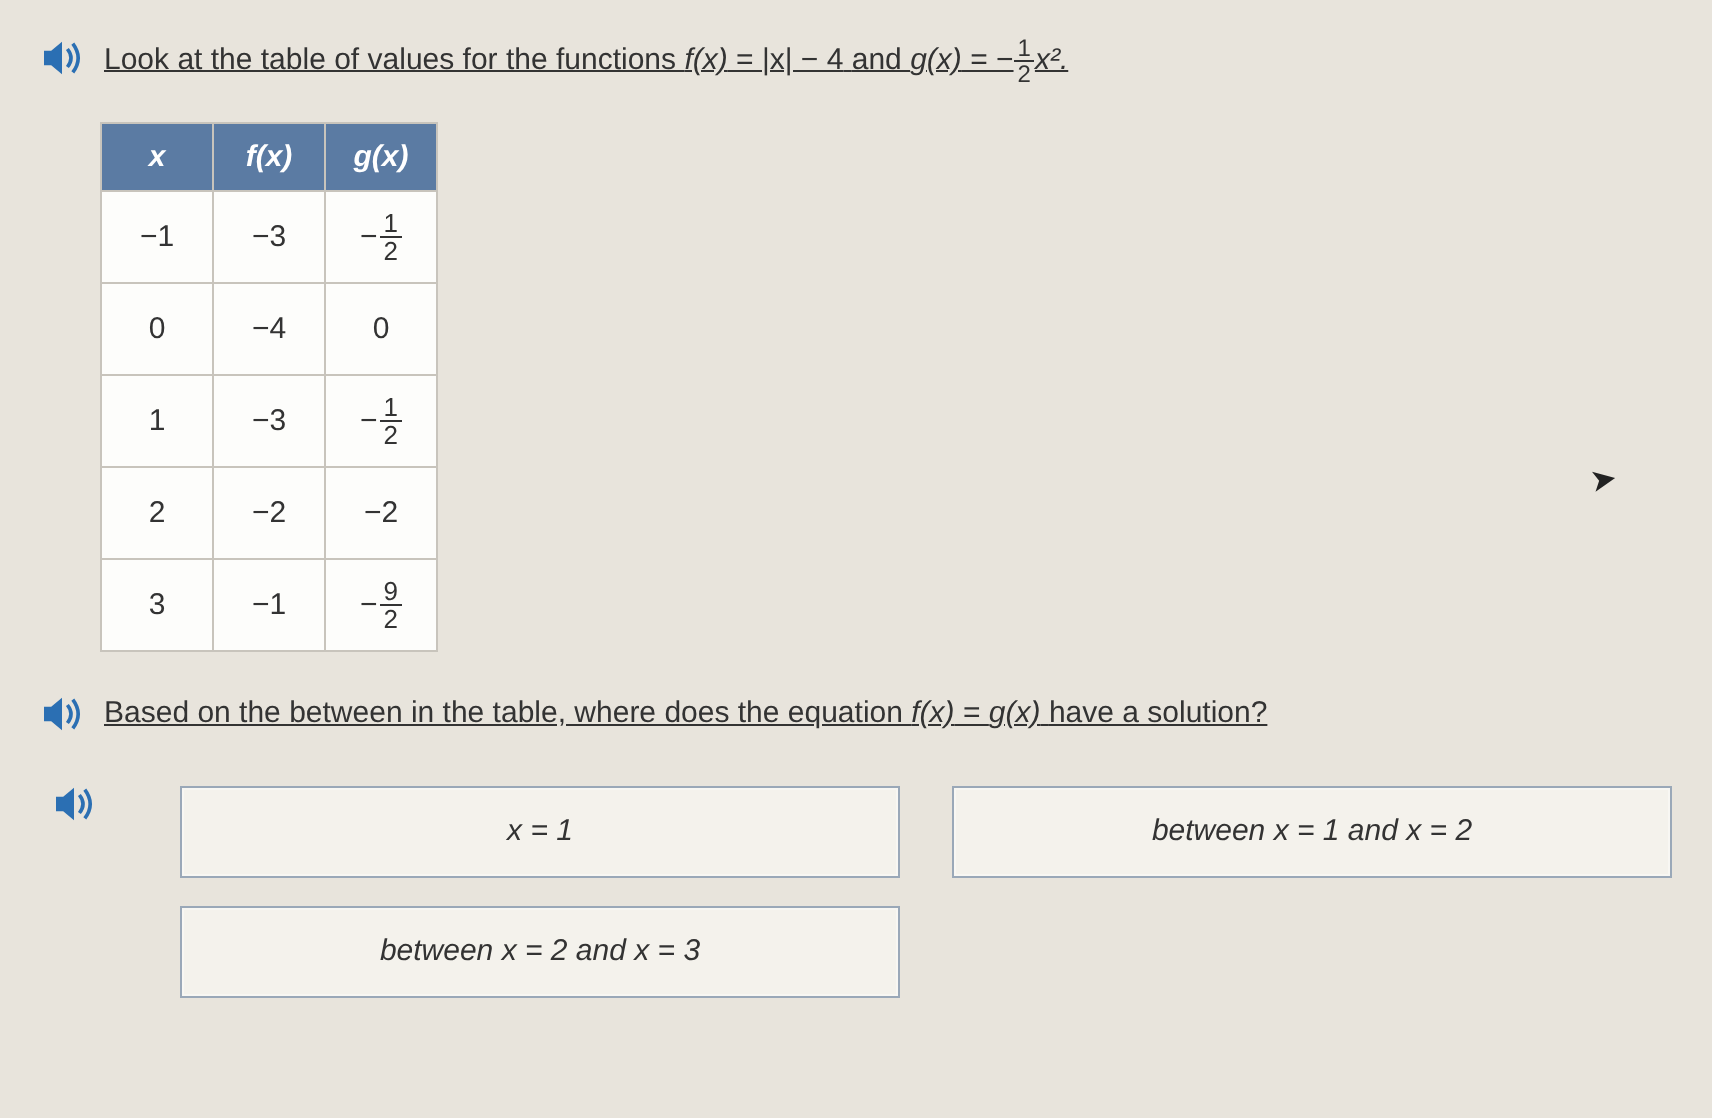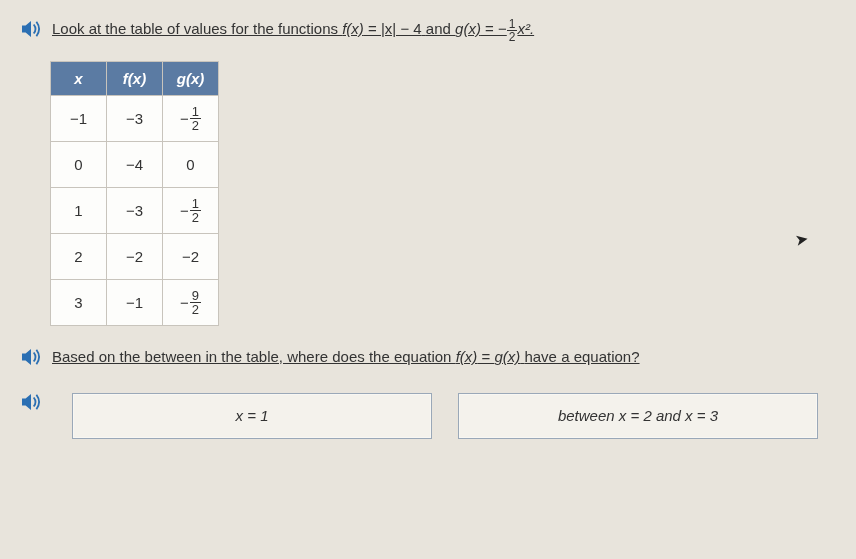--- a/index.html
+++ b/index.html
@@ -62,21 +62,21 @@
   }
   .answer-btn {
     border: 1px solid #9aa8b8;
     background: #f4f2ec;
     display: flex; align-items: center; justify-content: center;
     font-size: 15px;
     color: #333;
     cursor: pointer;
     box-shadow: inset 0 0 0 1px rgba(255,255,255,0.4);
   }
-  .answers-row { display:flex; align-items:flex-start; gap:0; margin-top:10px;}
+  .answers-row { display:flex; align-items:flex-start; gap:12px; margin-top:10px;justify-content:flex-end;}
   .cursor-arrow {
     position: absolute;
     right: 48px;
     top: 230px;
     font-size: 16px;
     color: #222;
     transform: rotate(-10deg);
     pointer-events: none;
   }
 </style>
@@ -154,35 +154,38 @@
   <span class="speaker-icon">
     <svg viewBox="0 0 24 20">
       <path d="M2 6 L6 6 L12 1 L12 19 L6 14 L2 14 Z" fill="#2b6fb3"></path>
       <path d="M15 5 Q19 10 15 15" stroke="#2b6fb3" stroke-width="2" fill="none"></path>
       <path d="M18 2 Q24 10 18 18" stroke="#2b6fb3" stroke-width="2" fill="none"></path>
     </svg>
   </span>
   <div class="prompt-text">
     <span>Based on the between in the table, where does the equation </span>
     <span class="math-i">f(x)</span><span> = </span><span class="math-i">g(x)</span>
-    <span> have a equation?</span>
+    <span> have a solution?</span>
   </div>
 </div>
 
 <div class="answers-row">
   <span class="speaker-icon" style="margin-top:14px;">
     <svg viewBox="0 0 24 20">
       <path d="M2 6 L6 6 L12 1 L12 19 L6 14 L2 14 Z" fill="#2b6fb3"></path>
       <path d="M15 5 Q19 10 15 15" stroke="#2b6fb3" stroke-width="2" fill="none"></path>
       <path d="M18 2 Q24 10 18 18" stroke="#2b6fb3" stroke-width="2" fill="none"></path>
     </svg>
   </span>
   <div class="answers">
     <div class="answer-btn">
       <span class="math-i">x = 1</span>
     </div>
     <div class="answer-btn">
+      <span class="math-i">between x = 1 and x = 2</span>
+    </div>
+    <div class="answer-btn">
       <span class="math-i">between x = 2 and x = 3</span>
     </div>
   </div>
 </div>
 
 <div class="cursor-arrow">➤</div>
 
 </body></html>

